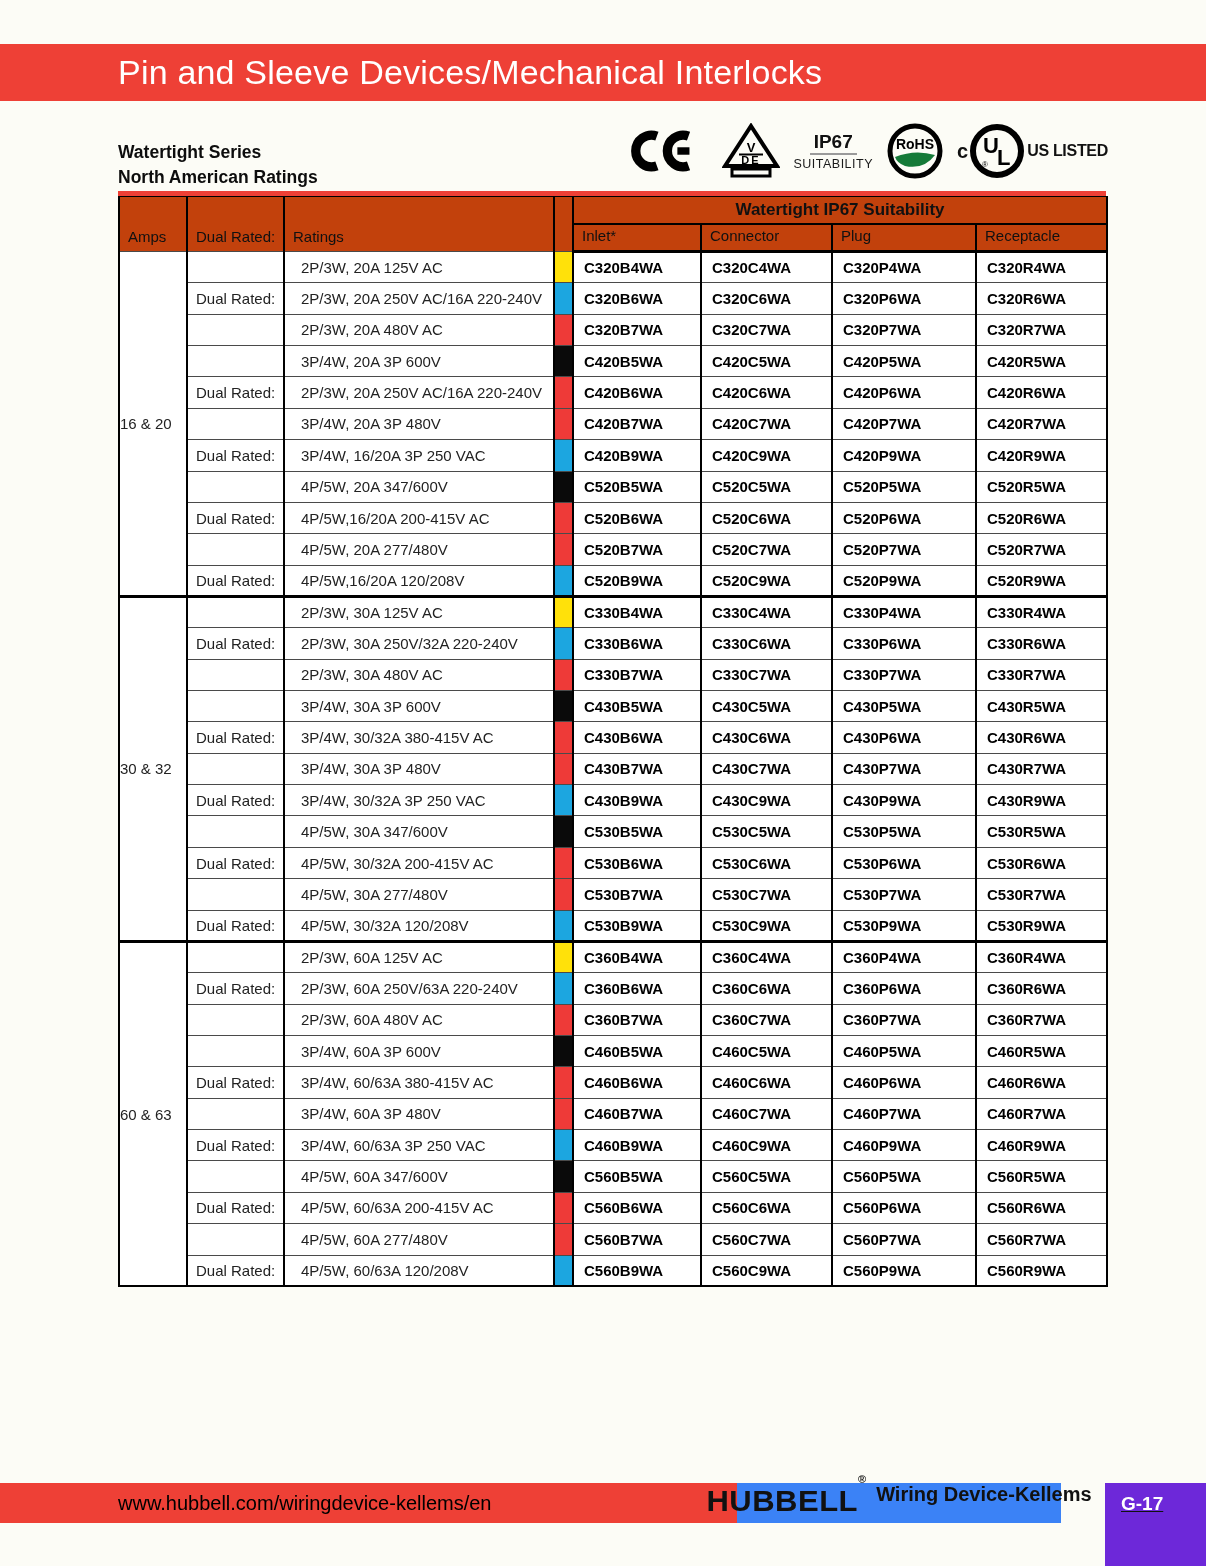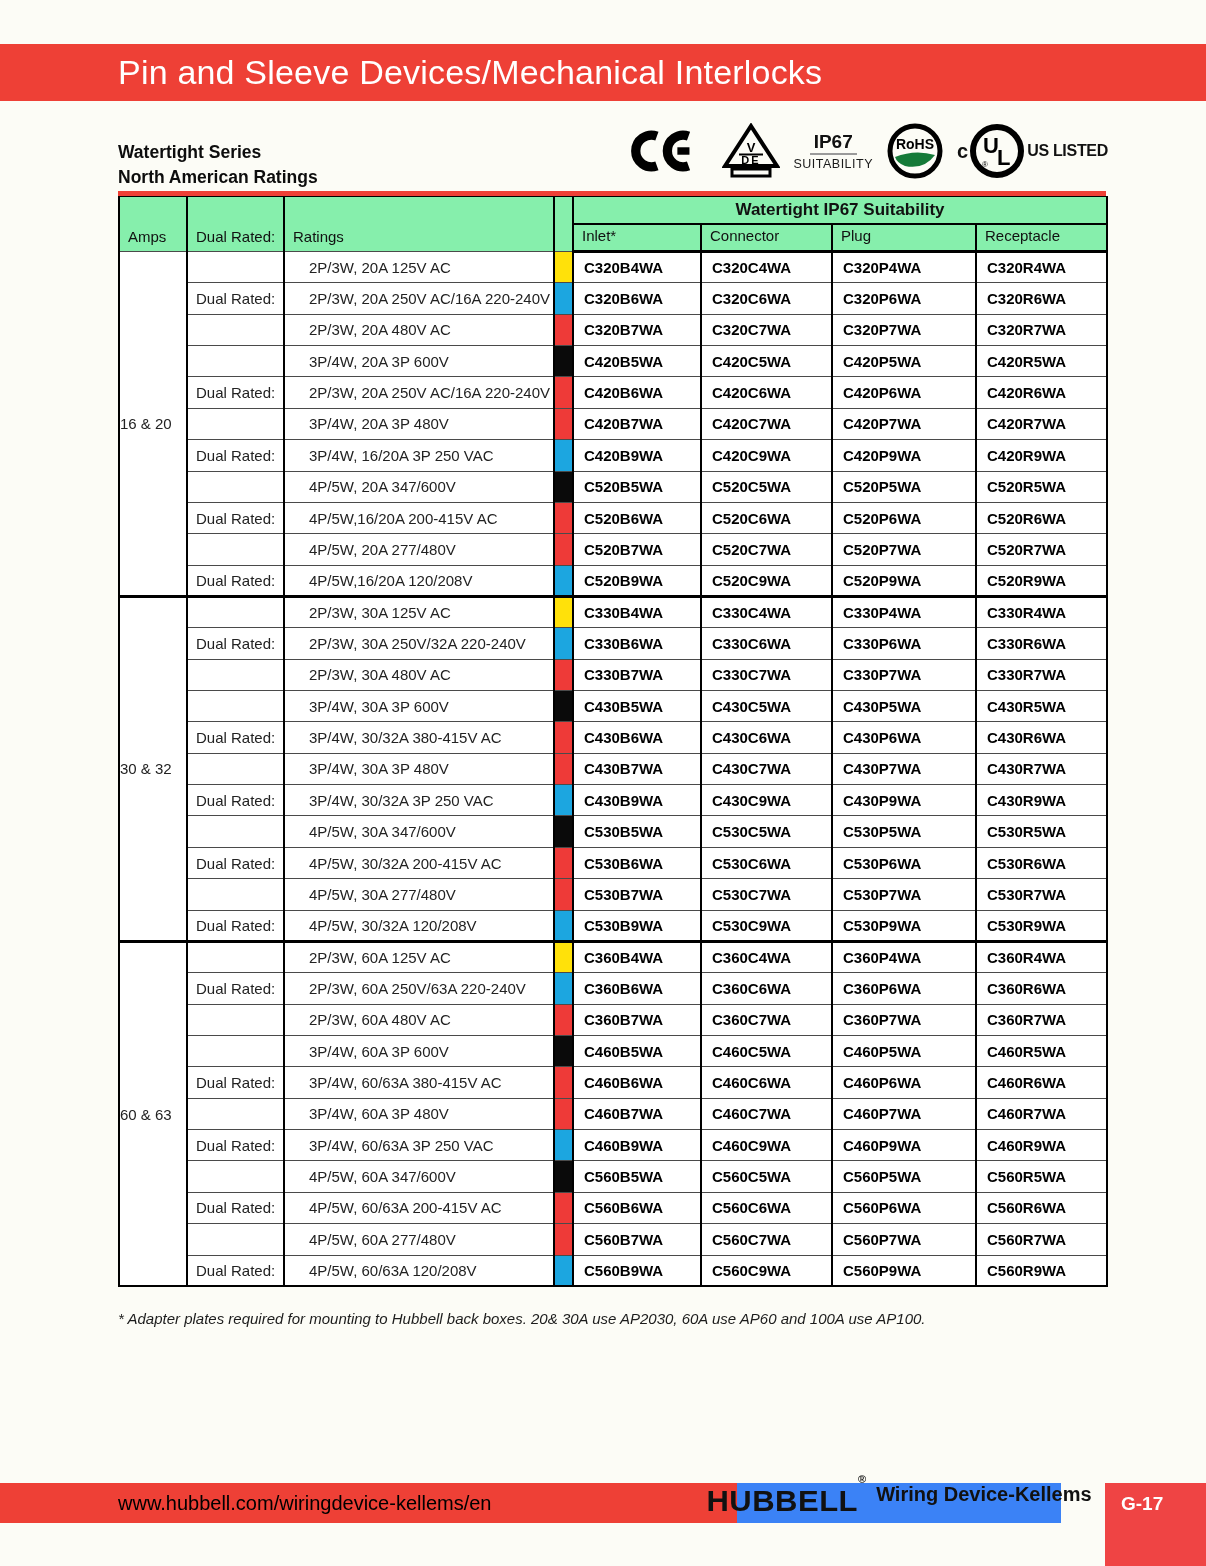--- a/index.html
+++ b/index.html
@@ -36,29 +36,29 @@
   .ulwrap .littlec { font-size:20px; font-weight:bold; margin-right:1px; }
   .ulwrap .uslist { font-size:16px; font-weight:bold; letter-spacing:-0.3px; margin-left:2px; white-space:nowrap; }
   
   .tablewrap { position:absolute; left:118px; top:191px; width:988px; }
   .table-topline { height:5px; background:#ee4036; width:100%; }
   table { border-collapse:collapse; table-layout:fixed; width:988px; }
   col.c-amps{width:68px} col.c-dual{width:97px} col.c-rat{width:270px} col.c-chip{width:19px}
   col.c-in{width:128px} col.c-con{width:131px} col.c-plug{width:144px} col.c-rec{width:131px}
   th, td { border-left:2px solid #000; border-right:2px solid #000; }
   table { border:2px solid #000; border-top:1px solid #000; }
-  thead th { background:#86efac; font-weight:normal; font-size:15px; text-align:left; }
+  thead th { background:#c2410c; font-weight:normal; font-size:15px; text-align:left; }
   th.hleft { vertical-align:bottom; padding:0 0 6px 8px; }
   th.banner { font-weight:bold; font-size:17px; text-align:center; vertical-align:middle; border-bottom:2px solid #000; height:27px; }
   tr.labels-row th { height:28px; vertical-align:bottom; padding:0 12px 6px 8px; }
   tbody tr { height:31.36px; }
   tbody td { border-top:1px solid #4a4a4a; font-size:15px; vertical-align:middle; background:#fff; }
   tbody td.amps { text-align:left; color:#222; }
   tbody td.dual { padding-left:8px; color:#222; }
-  tbody td.rating { padding-left:24px; color:#222; }
+  tbody td.rating { padding-left:16px; color:#222; }
   tbody td.chip { padding:0; }
   tbody td.pn { padding-left:10px; font-weight:bold; color:#000; }
   tbody tr.group-start td { border-top:3px solid #000; }
   thead tr.labels-row th { border-bottom:3px solid #000; }
   
   .notes { position:absolute; left:118px; top:1310px; width:980px; }
   .notes div { font-style:italic; font-size:15px; color:#1c1c1c; margin-bottom:14px; }
   
   .foot-red-left {
     position:absolute; left:0; top:1483px; width:737px; height:40px; background:#ee4036;
@@ -66,21 +66,21 @@
   }
   .foot-red-left .url { color:#000000; font-size:20px; padding-left:118px; }
   .brand {
     position:absolute; left:737px; top:1483px; width:324px; height:40px; background:#3b82f6;
     display:flex; align-items:flex-start; justify-content:center; white-space:nowrap;
   }
   .brand .hub { font-size:31px; font-weight:bold; letter-spacing:0.5px; transform:scaleY(0.95); }
   .brand .reg { font-size:11px; font-weight:bold; vertical-align:super; position:relative; top:-10px; }
   .brand .suffix { font-size:20px; font-weight:bold; margin-left:10px; }
   .foot-red-right {
-    position:absolute; left:1105px; top:1483px; width:101px; height:83px; background:#ef4444;
+    position:absolute; left:1105px; top:1483px; width:101px; height:83px; background:#6d28d9;text-decoration:underline;
   }
   .foot-red-right .pg { color:#fff; font-size:19px; font-weight:bold; padding:10px 0 0 16px; }
 </style>
 </head>
 <body>
 
 <div class="titlebar">
   <div class="ttl">Pin and Sleeve Devices/Mechanical Interlocks</div>
 </div>
 
@@ -460,21 +460,20 @@
     <td class="pn">C560B9WA</td>
     <td class="pn">C560C9WA</td>
     <td class="pn">C560P9WA</td>
     <td class="pn">C560R9WA</td>
   </tr>
       </tbody>
   </table>
 </div>
 
 <div class="notes">
-  <div>* Adapter plates required for mounting to Hubbell back boxes.  20&amp; 30A use AP2030, 60A use AP60 and 100A use AP100.</div>
 </div>
 
 <div class="foot-red-left">
   <span class="url">www.hubbell.com/wiringdevice-kellems/en</span>
 </div>
 <div class="brand">
   <span class="hub">HUBBELL</span>
   <span class="reg">®</span>
   <span class="suffix">Wiring Device-Kellems</span>
 </div>

